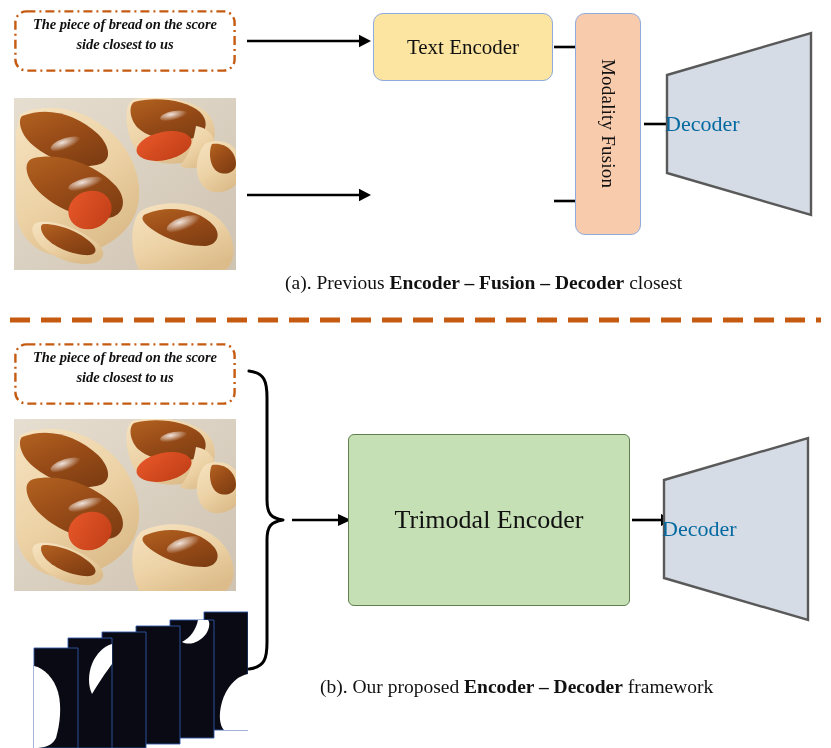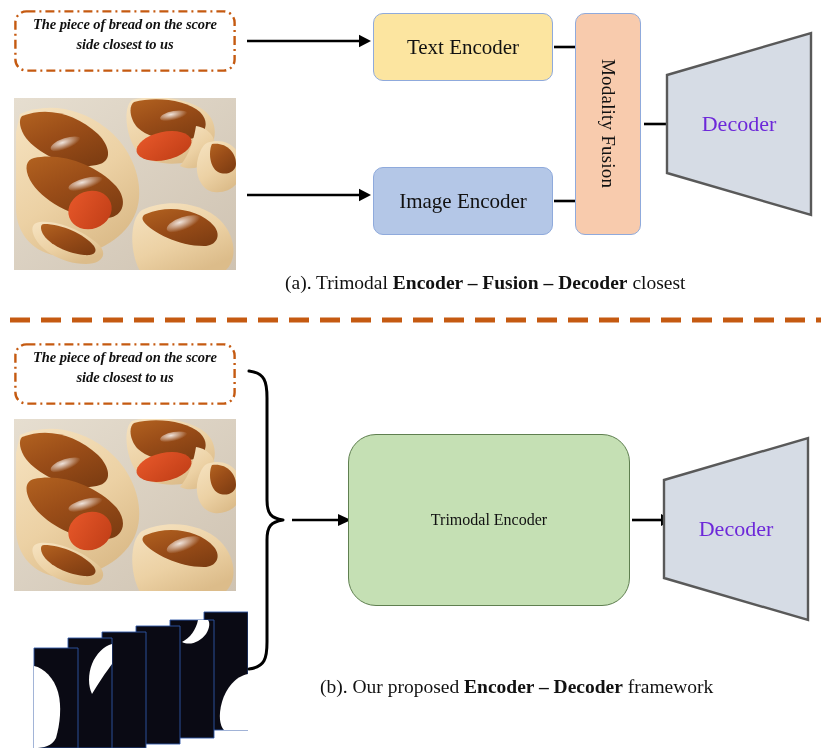--- a/index.html
+++ b/index.html
@@ -74,44 +74,44 @@
     align-items: center;
     justify-content: center;
     border-radius: 10px;
     border: 1.2px solid #8faadc;
     color: #111111;
     font-size: 21px;
     font-family: "Liberation Serif", "DejaVu Serif", serif;
   }
   .module.green {
     border: 1.2px solid #5f7f50;
-    border-radius: 28px;
-    font-size: 16px;
+    border-radius: 6px;
+    font-size: 26px;
   }
   .module .vtext {
     writing-mode: vertical-rl;
     text-orientation: mixed;
     font-size: 19px;
     letter-spacing: 0.2px;
     white-space: nowrap;
   }
 
   
   .decoder {
     position: absolute;
   }
   .decoder svg { position: absolute; left:0; top:0; width:100%; height:100%; }
   .decoder .dlabel {
     position: absolute;
     left: 0; right: 0;
     top: 50%;
     transform: translateY(-50%);
-    text-align: center;
+    text-align: left;
     font-size: 22px;
-    color: #6d28d9;
+    color: #0369a1;
     font-family: "Liberation Serif", "DejaVu Serif", serif;
   }
 
   
   .vec { position: absolute; }
   .vec svg { display: block; }
 
   
   .caption {
     position: absolute;
@@ -201,23 +201,20 @@
     <svg width="126" height="18" viewBox="0 0 126 18">
       <line x1="0" y1="9" x2="112" y2="9" stroke="#000000" stroke-width="2.6"></line>
       <path d="M112 2.8 L124 9 L112 15.2 Z" fill="#000000"></path>
     </svg>
   </div>
 
   <div class="module" style="left:373px; top:13px; width:180px; height:68px; background:#FCE5A0;">
     <span>Text Encoder</span>
   </div>
 
-  <div class="module" style="left:373px; top:167px; width:180px; height:68px; background:#B4C7E7;">
-    <span>Image Encoder</span>
-  </div>
 
   <div class="vec" style="left:554px; top:38px; width:34px; height:18px;">
     <svg width="34" height="18" viewBox="0 0 34 18">
       <line x1="0" y1="9" x2="22" y2="9" stroke="#000000" stroke-width="2.6"></line>
       <path d="M21 3 L33 9 L21 15 Z" fill="#000000"></path>
     </svg>
   </div>
 
   <div class="vec" style="left:554px; top:192px; width:34px; height:18px;">
     <svg width="34" height="18" viewBox="0 0 34 18">
@@ -238,21 +235,21 @@
   </div>
 
   <div class="decoder" style="left:665px; top:31px; width:148px; height:186px;">
     <svg viewBox="0 0 148 186" preserveAspectRatio="none">
       <polygon points="2,44 146,2 146,184 2,142" fill="#D6DCE5" stroke="#595959" stroke-width="2.4" stroke-linejoin="miter"></polygon>
     </svg>
     <div class="dlabel">Decoder</div>
   </div>
 
   <div class="caption" style="left:285px; top:272px;">
-    <span>(a). Trimodal </span><span class="em">Encoder – Fusion – Decoder</span><span> closest</span>
+    <span>(a). Previous </span><span class="em">Encoder – Fusion – Decoder</span><span> closest</span>
   </div>
 
   <div class="vec" style="left:10px; top:316px; width:811px; height:8px;">
     <svg width="811" height="8" viewBox="0 0 811 8">
       <line x1="0" y1="4" x2="811" y2="4" stroke="#C55A11" stroke-width="5" stroke-dasharray="20 11"></line>
     </svg>
   </div>
 
   <div class="prompt-box" style="left:14px; top:343px; width:222px; height:62px;">
     <svg class="svgborder" viewBox="0 0 222 62" preserveAspectRatio="none">

